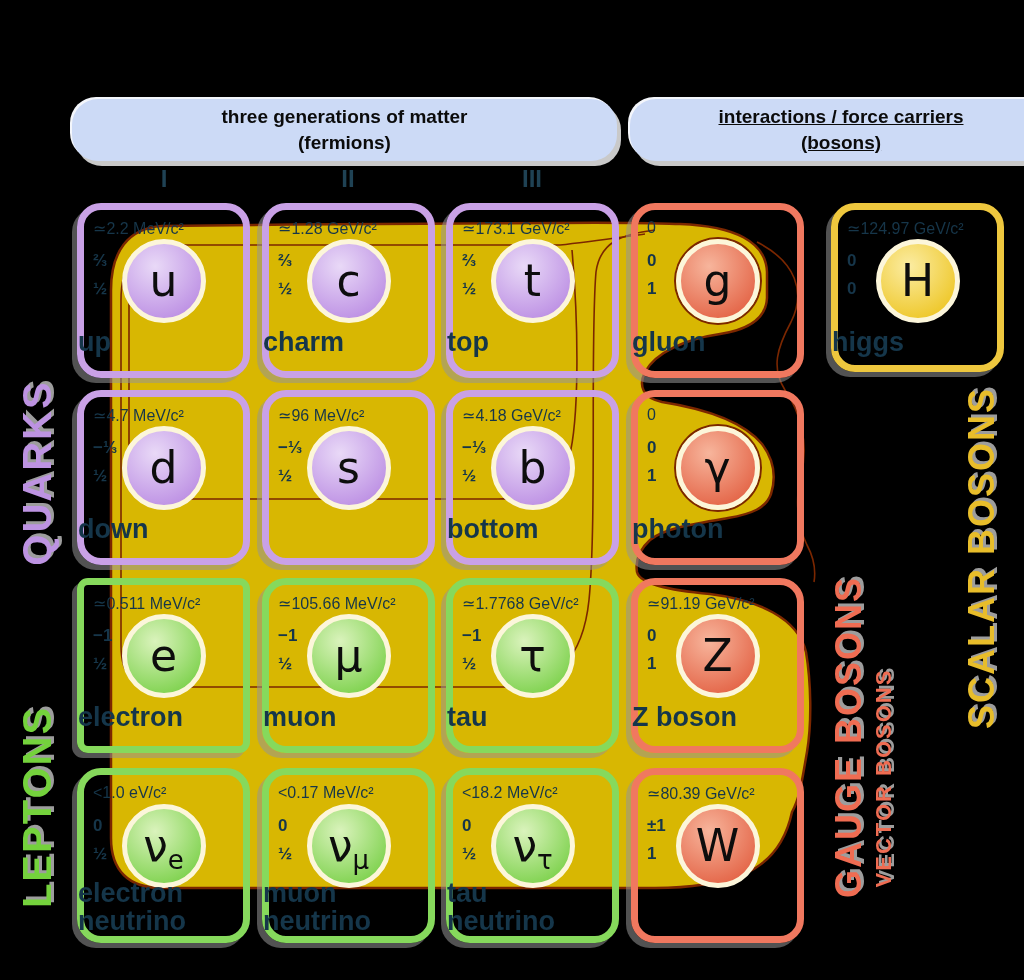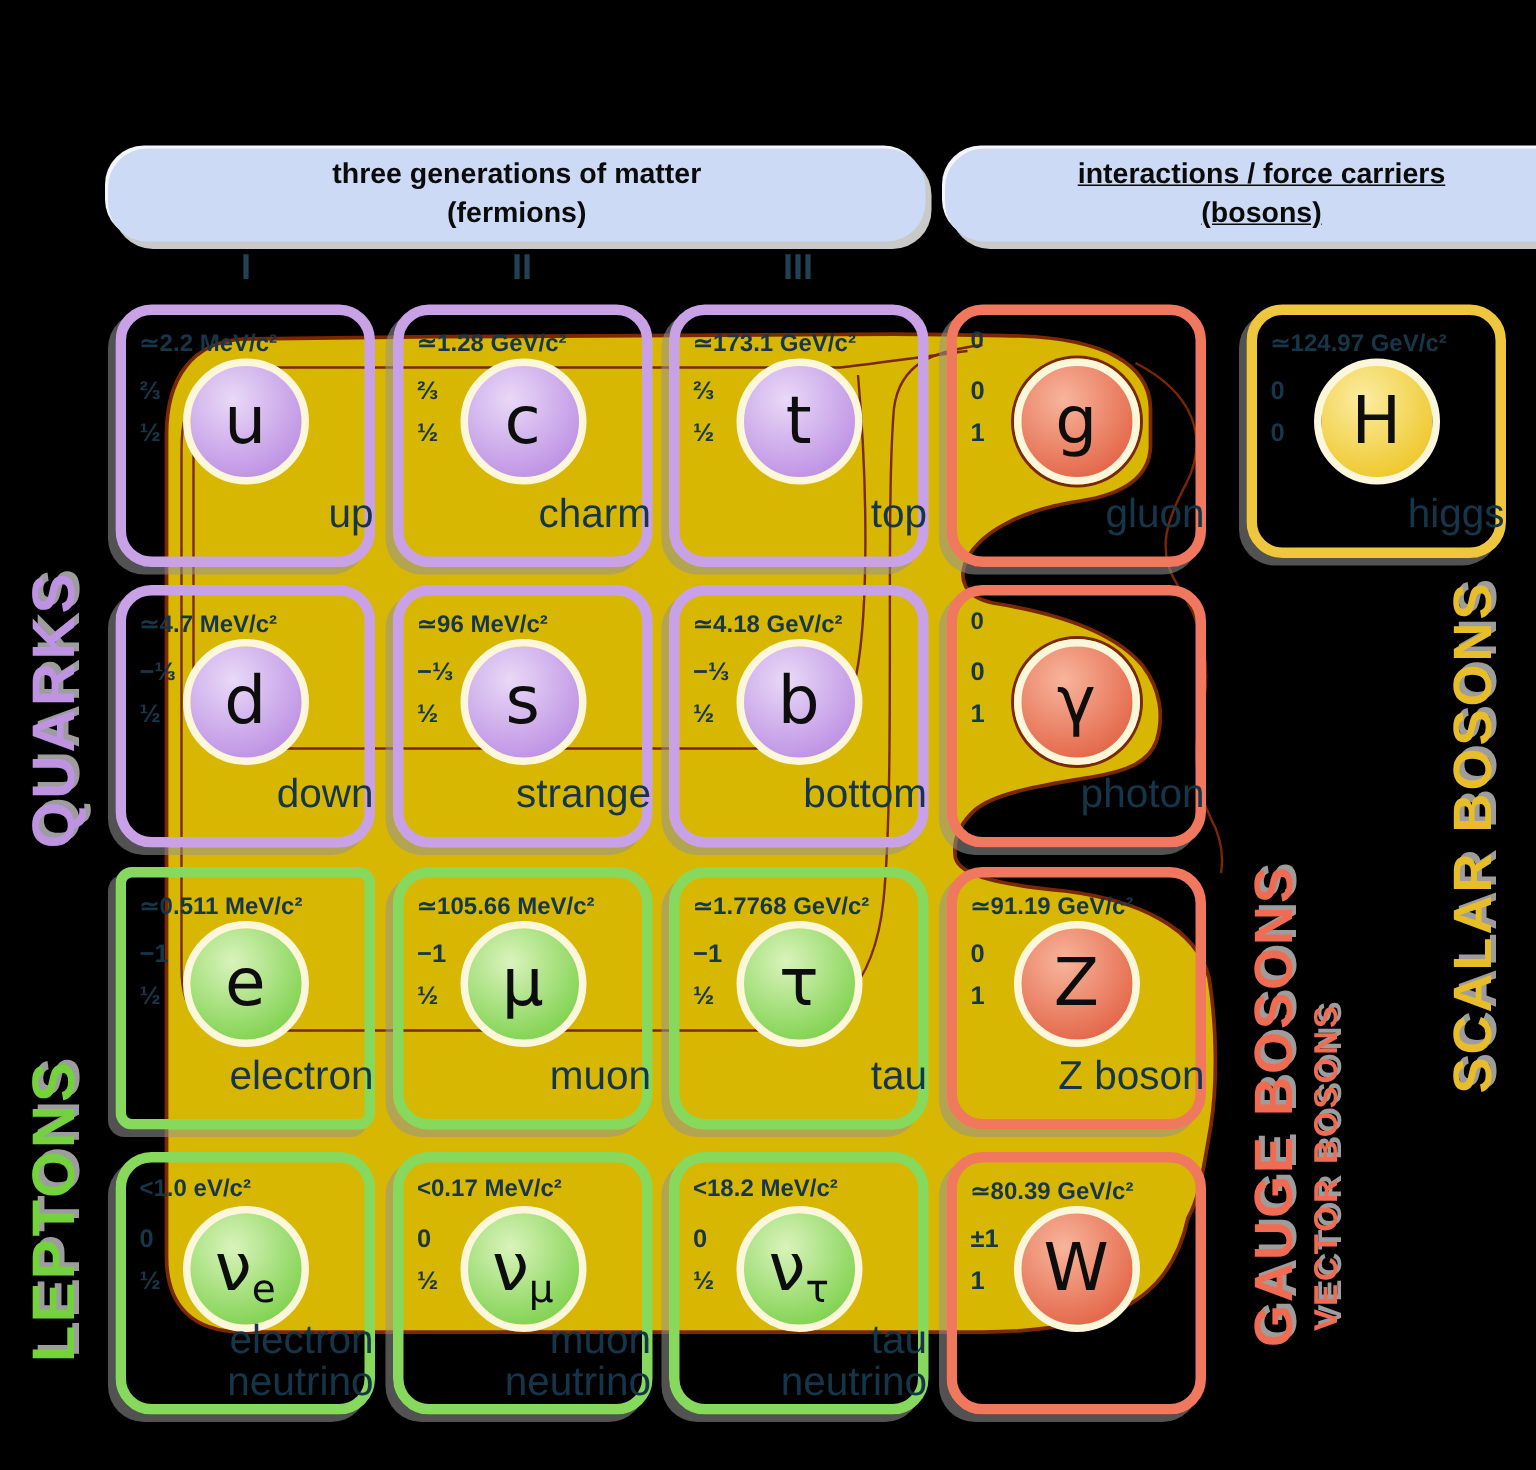--- a/index.html
+++ b/index.html
@@ -12,35 +12,35 @@
        display:flex;flex-direction:column;justify-content:center;align-items:center;
        font-weight:bold;font-size:19px;color:#0b0b0b;line-height:1.35;text-align:center;}
   #hdr-left{left:72px;top:99px;width:545px;height:62px;}
   #hdr-right{left:630px;top:99px;width:422px;height:62px;text-decoration:underline;}
   .gen{position:absolute;z-index:3;transform:translateX(-50%);top:165px;
        font-weight:bold;font-size:24px;color:#1f4254;}
   
   .card{position:absolute;z-index:2;width:173px;height:175px;border:7px solid var(--border);
         border-radius:24px;box-sizing:border-box;background:transparent;
         box-shadow:-5px 5px 0 rgba(150,150,150,0.55);}
-  .card .mass{position:absolute;left:9px;top:9px;right:4px;font-weight:bold;font-size:16px;
+  .card .mass{position:absolute;left:9px;top:9px;right:4px;font-weight:normal;font-size:16px;
               color:#16364a;white-space:nowrap;}
   .card .charge{position:absolute;left:9px;top:41px;font-weight:bold;font-size:17px;color:#16364a;}
   .card .spin{position:absolute;left:9px;top:69px;font-weight:bold;font-size:17px;color:#16364a;}
   .card .circle{position:absolute;left:50%;top:29px;transform:translateX(-50%);
                 width:74px;height:74px;border-radius:50%;border:5px solid #fcf6da;
                 background:radial-gradient(circle at 38% 30%, var(--c0), var(--c1) 88%);
                 display:flex;align-items:center;justify-content:center;}
   .card.ring .circle{box-shadow:0 0 0 2px #7b2700;}
   .card .sym{font-family:"DejaVu Sans",sans-serif;font-size:44px;color:#0d0d0d;line-height:1;}
   .card .sub{font-family:"DejaVu Sans",sans-serif;font-size:26px;color:#0d0d0d;line-height:1;
              align-self:flex-end;margin-bottom:10px;}
   .card .pname{position:absolute;left:-6px;right:-6px;top:100px;height:64px;
-               display:flex;flex-direction:column;justify-content:center;align-items:flex-end;
-               font-weight:normal;font-size:27px;color:#15364a;line-height:1.04;text-align:center;}
+               display:flex;flex-direction:column;justify-content:center;align-items:flex-start;
+               font-weight:bold;font-size:27px;color:#15364a;line-height:1.04;text-align:center;}
   
   .side{position:absolute;z-index:3;white-space:nowrap;font-weight:bold;letter-spacing:2px;
         transform:translate(-50%,-50%) rotate(-90deg);text-shadow:3px 3px 0 #9d9d9d;}
   #lbl-quarks{left:37px;top:473px;font-size:40px;color:#bd93e2;}
   #lbl-leptons{left:37px;top:807px;font-size:40px;color:#74d23c;}
   #lbl-gauge{left:849px;top:737px;font-size:36px;color:#ef6c52;}
   #lbl-vector{left:884px;top:778px;font-size:22px;color:#ef6c52;}
   #lbl-scalar{left:982px;top:558px;font-size:36px;color:#e8bd2a;}
 </style>
 </head>
@@ -190,24 +190,20 @@
     </div>
   </div>
       <div class="card" style="left: 262px; top: 390px; --border: #c9a1e6; --c0: #e9d9f7; --c1: #b98ae2;">
     <div class="mass">≃96 MeV/c²</div>
     <div class="charge">−⅓</div>
     <div class="spin">½</div>
     <div class="circle">
       <span class="sym">s</span>
           <span class="sub"></span>
     </div>
-    <div class="pname">
-      <span>strange</span>
-      <span></span>
-    </div>
   </div>
       <div class="card" style="left: 446px; top: 390px; --border: #c9a1e6; --c0: #e9d9f7; --c1: #b98ae2;">
     <div class="mass">≃4.18 GeV/c²</div>
     <div class="charge">−⅓</div>
     <div class="spin">½</div>
     <div class="circle">
       <span class="sym">b</span>
           <span class="sub"></span>
     </div>
     <div class="pname">

